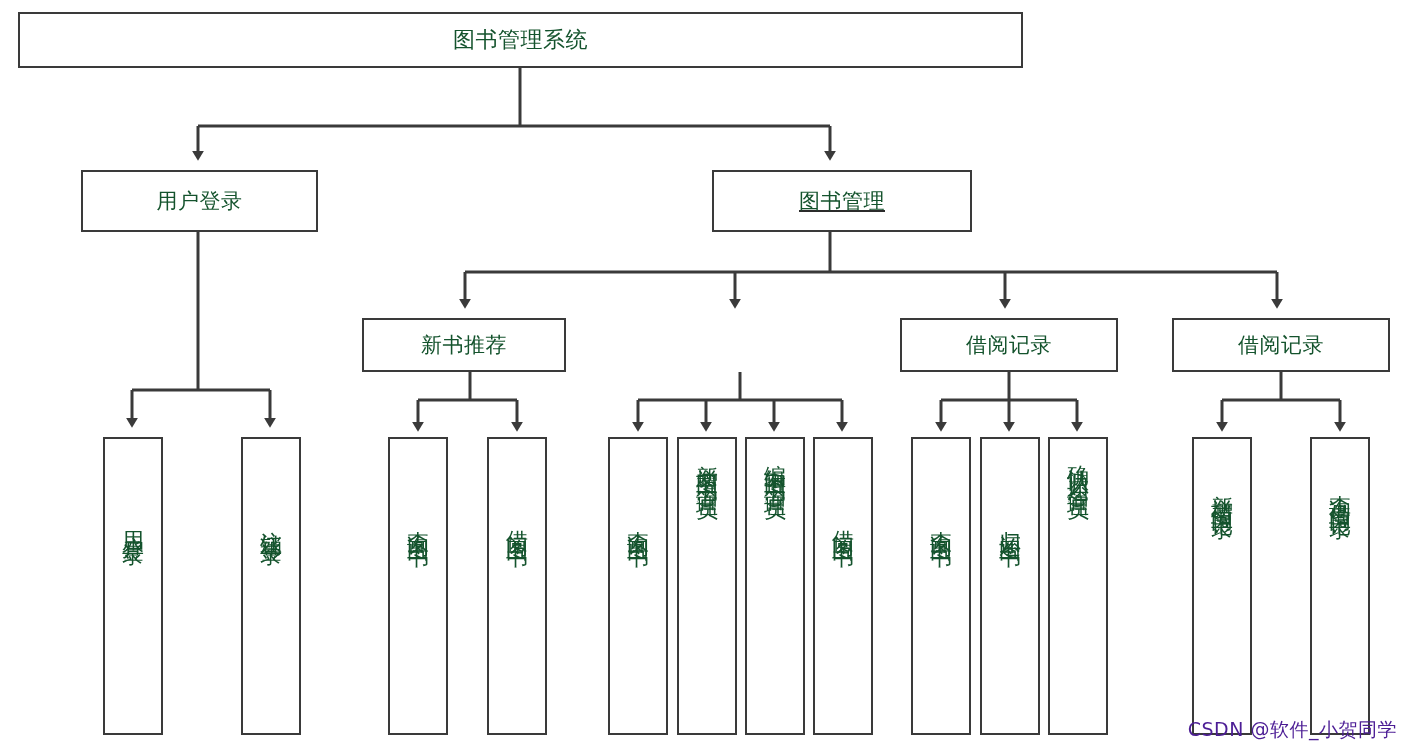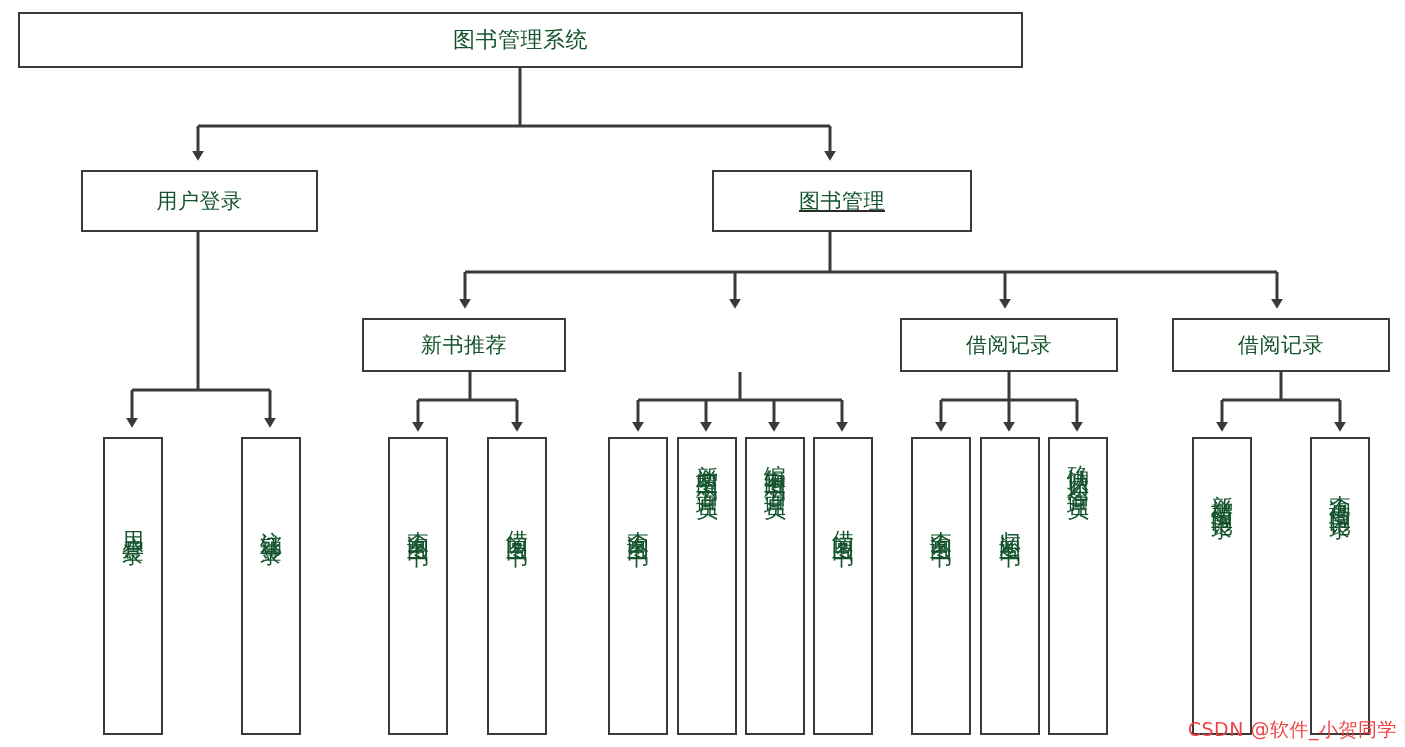--- a/index.html
+++ b/index.html
@@ -62,21 +62,21 @@
     font-size: 22px;
     line-height: 1;
     letter-spacing: 5px;
     margin: 0 auto;
   }
   .watermark {
     position: absolute;
     right: 8px;
     bottom: 4px;
     font-size: 19px;
-    color: #ef4444;
+    color: #4c1d95;
     white-space: nowrap;
     letter-spacing: 0.5px;
   }
 </style>
 </head>
 <body>
 
 <div id="diagram-root">
 
   <svg id="connectors-layer" viewBox="0 0 1405 747" width="1405" height="747" xmlns="http://www.w3.org/2000/svg">

